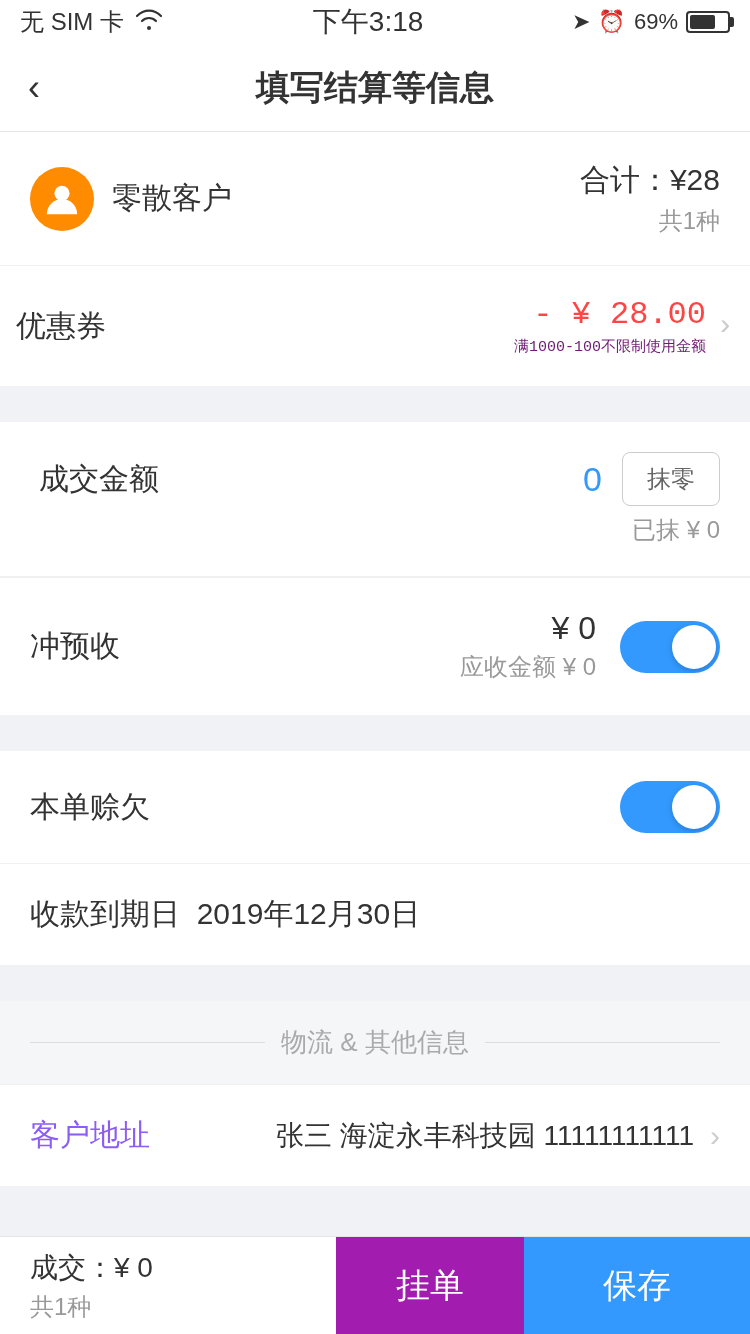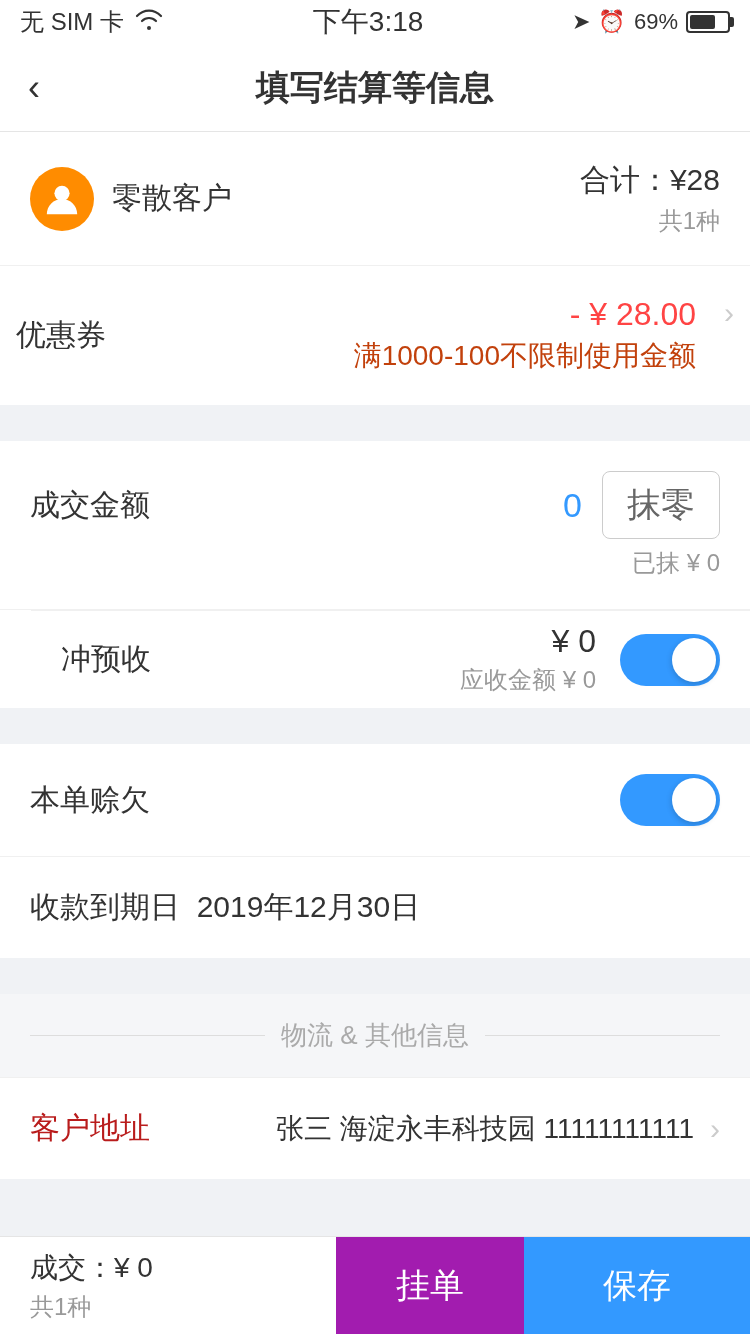--- a/index.html
+++ b/index.html
@@ -148,34 +148,35 @@
       padding: 30px 16px;
       background: #fff;
       border-top: 1px solid #f0f0f0;
     }
     .row-label {
       font-size: 30px;
       color: #333;
     }
     .row-right {
       display: flex;
-      align-items: flex-start;
-      gap: 28px;
+      align-items: center;
+      gap: 10px;
+      font-family: Liberation Mono, monospace;
     }
     .coupon-value {
       text-align: right;
     }
     .coupon-discount {
       font-size: 32px;
       color: #ff4444;
       font-weight: 500;
     }
     .coupon-desc {
-      font-size: 28px;
-      color: #c2410c;
+      font-size: 15px;
+      color: #701a75;
       margin-top: 4px;
     }
     .chevron-right {
       color: #ccc;
       font-size: 30px;
     }
 
     
     .section-divider {
       height: 18px;
@@ -185,60 +186,60 @@
     
     .deal-section {
       background: #fff;
       padding: 30px 30px;
       border-bottom: 1px solid #f0f0f0;
     }
     .deal-row {
       display: flex;
       align-items: center;
       justify-content: space-between;
+      margin-left: 9px;
     }
     .deal-label {
       font-size: 30px;
       color: #333;
     }
     .deal-right {
       display: flex;
       align-items: center;
       gap: 20px;
     }
     .deal-amount {
       font-size: 34px;
       color: #3399ff;
       font-weight: 500;
     }
     .round-btn {
       border: 1px solid #ccc;
       border-radius: 8px;
       padding: 10px 24px;
-      font-size: 34px;
+      font-size: 24px;
       color: #666;
       background: #fff;
       cursor: pointer;
     }
     .deal-sub {
       font-size: 24px;
       color: #999;
       margin-top: 8px;
       text-align: right;
     }
 
     
     .prepay-section {
       background: #fff;
-      padding: 12px 30px;
+      padding: 32px 30px;
       display: flex;
       align-items: center;
       justify-content: space-between;
       border-top: 1px solid #f0f0f0;
-      margin-left: 31px;
     }
     .prepay-label {
       font-size: 30px;
       color: #333;
     }
     .prepay-right {
       display: flex;
       align-items: center;
       gap: 24px;
     }
@@ -330,21 +331,21 @@
     .address-section {
       background: #fff;
       padding: 30px 30px;
       display: flex;
       align-items: center;
       justify-content: space-between;
       border-top: 1px solid #f0f0f0;
     }
     .address-label {
       font-size: 30px;
-      color: #b91c1c;
+      color: #8b5cf6;
       flex-shrink: 0;
       margin-right: 30px;
     }
     .address-value {
       font-size: 28px;
       color: #333;
       flex: 1;
       text-align: right;
     }
 

